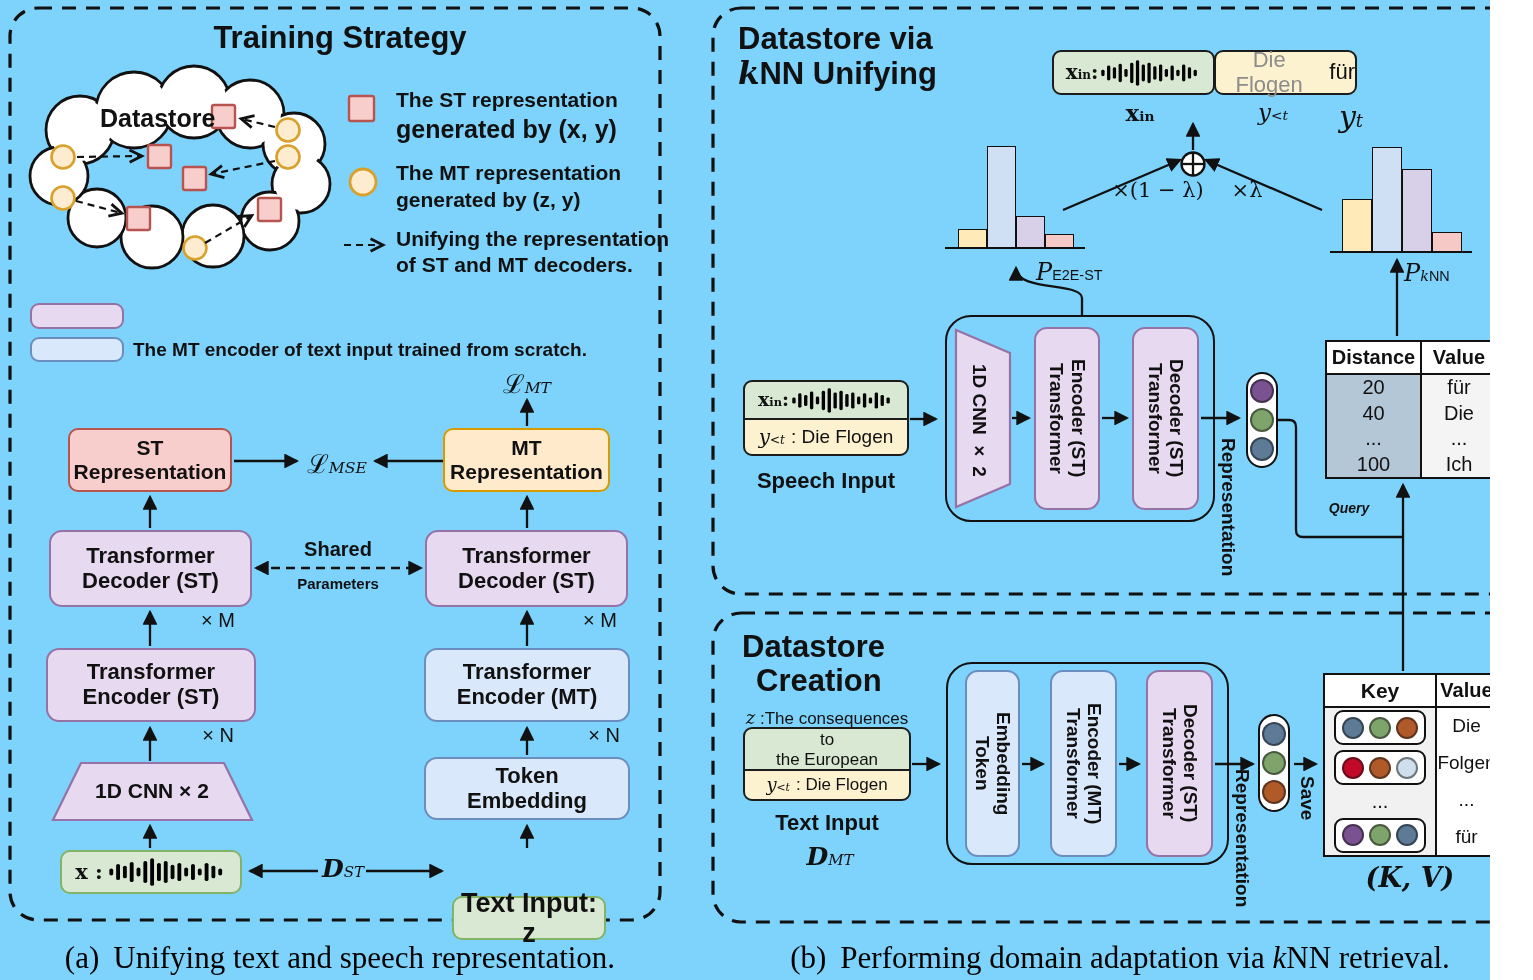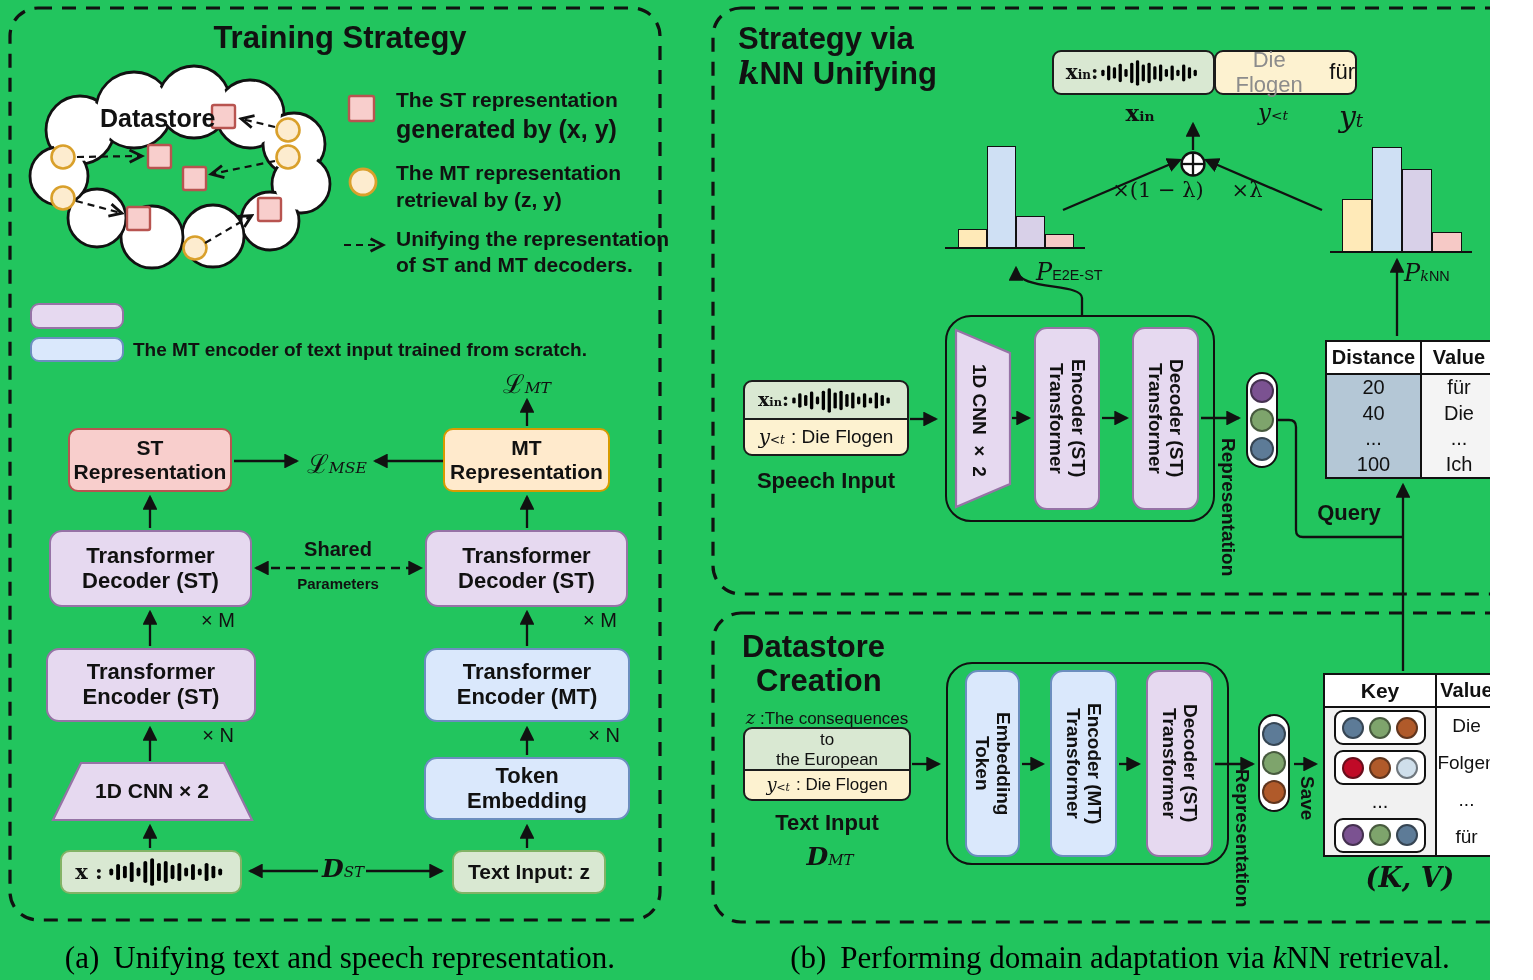--- a/index.html
+++ b/index.html
@@ -1,16 +1,16 @@
 <!DOCTYPE html>
 <html><head>
 <meta charset="utf-8">
 <style>
   html,body{margin:0;padding:0;background:#fff;}
-  .canvas{position:relative;width:1490px;height:980px;background:#22c55e;overflow:hidden;
+  .canvas{position:relative;width:1490px;height:980px;background:#7dd3fc;overflow:hidden;
           font-family:"Liberation Sans",sans-serif;color:#111;}
   .abs{position:absolute;box-sizing:border-box;}
   .overlay{position:absolute;left:0;top:0;z-index:1;}
   .lab{font-family:"Liberation Sans",sans-serif;font-weight:700;color:#111;}
   .ctr{text-align:center;}
   .m{font-family:"DejaVu Serif","Liberation Serif",serif;}
   .mi{font-style:italic;}
   .mb{font-weight:700;}
   .sb{font-size:0.6em;}
   .gray{color:#595959;}
@@ -188,21 +188,21 @@
     <line x1="1294" y1="764" x2="1316" y2="764"></line>
   </g>
 </svg>
 
 <div class="abs lab ctr z3" style="left:170px;top:20px;width:340px;font-size:31px;">Training Strategy</div>
 <div class="abs lab z3" style="left:100px;top:104px;font-size:25px;">Datastore</div>
 
 <div class="abs lab z3" style="left:396px;top:88px;font-size:21px;">The ST representation</div>
 <div class="abs lab z3" style="left:396px;top:115px;font-size:25px;">generated by (x, y)</div>
 <div class="abs lab z3" style="left:396px;top:161px;font-size:21px;">The MT representation</div>
-<div class="abs lab z3" style="left:396px;top:188px;font-size:21px;">retrieval by (z, y)</div>
+<div class="abs lab z3" style="left:396px;top:188px;font-size:21px;">generated by (z, y)</div>
 <div class="abs lab z3" style="left:396px;top:227px;font-size:21px;">Unifying the representation</div>
 <div class="abs lab z3" style="left:396px;top:253px;font-size:21px;">of ST and MT decoders.</div>
 
 <div class="abs purple z3" style="left:30px;top:303px;width:94px;height:26px;border-radius:9px;"></div>
 <div class="abs blue z3" style="left:30px;top:337px;width:94px;height:25px;border-radius:9px;"></div>
 <div class="abs lab z3" style="left:133px;top:339px;font-size:19px;white-space:nowrap;">The MT encoder of text input trained from scratch.</div>
 
 <div class="abs box redbox lab" style="left:68px;top:428px;width:164px;height:64px;font-size:21px;">
       <div><span>ST</span><br><span>Representation</span></div>
     </div>
@@ -238,27 +238,27 @@
 <div class="abs box blue rrect lab" style="left:424px;top:757px;width:206px;height:63px;font-size:22px;">
       <div><span>Token</span><br><span>Embedding</span></div>
     </div>
 
 <div class="abs box greenA" style="left:60px;top:850px;width:182px;height:44px;gap:6px;">
   <span class="m mb" style="font-size:21px;">x :</span>
   <svg width="118" height="28" viewBox="0 0 104 30" preserveAspectRatio="none">
         <use href="#wave"></use>
       </svg>
 </div>
-<div class="abs box greenA lab" style="left:452px;top:850px;width:154px;height:44px;font-size:21px;text-align:center;">Text Input: z</div>
+<div class="abs box greenA lab" style="left:452px;top:896px;width:154px;height:44px;font-size:27px;text-align:center;">Text Input: z</div>
 <div class="abs m ctr z3" style="left:312px;top:854px;width:62px;font-size:25px;"><span class="mi mb">D</span><span class="sb mi">ST</span></div>
 
 <div class="abs cap" style="left:30px;top:940px;width:620px;"><span class="pfx">(a)</span><span>Unifying text and speech representation.</span></div>
 
 <div class="abs lab z3" style="left:738px;top:22px;font-size:31px;line-height:1.1;">
-  <span>Strategy via</span><br>
+  <span>Datastore via</span><br>
   <span class="m mi">k</span><span>NN Unifying</span>
 </div>
 
 <div class="abs box greenB" style="left:1052px;top:50px;width:163px;height:45px;gap:3px;border-radius:9px;">
   <span class="m mb" style="font-size:20px;"><span>x</span><span class="sb">in</span><span>:</span></span>
   <svg width="100" height="26" viewBox="0 0 104 30" preserveAspectRatio="none">
         <use href="#wave"></use>
       </svg>
 </div>
 <div class="abs box yellowB" style="left:1214px;top:50px;width:143px;height:45px;border-radius:9px;font-size:22px;font-family:'Liberation Sans',sans-serif;gap:7px;">
@@ -320,21 +320,21 @@
     </div>
 
 <div class="abs vpill" style="left:1246px;top:372px;width:32px;height:96px;">
   <span class="dot" style="background: rgb(123, 82, 145);"></span>
   <span class="dot" style="background: rgb(126, 164, 108);"></span>
   <span class="dot" style="background: rgb(93, 123, 151);"></span>
 </div>
 <div class="abs vwrap z3" style="left:1213px;top:432px;width:30px;height:150px;">
       <div class="vtxt lab" style="font-size:19px;">Representation</div>
     </div>
-<div class="abs lab ctr z3" style="left:1314px;top:500px;width:70px;font-size:22px;">Query</div>
+<div class="abs lab ctr z3" style="left:1314px;top:500px;width:70px;font-size:14px;font-style:italic;">Query</div>
 
 <div class="tbl" style="left:1325px;top:340px;grid-template-columns:95px 74px;grid-template-rows:33px 102px;">
   <div class="th rdiv" style="font-size:20px;">Distance</div>
   <div class="th" style="font-size:20px;">Value</div>
   <div class="col rdiv" style="background:#b4c7d6;font-size:20px;">
     <span>20</span>
     <span>40</span>
     <span>...</span>
     <span>100</span>
   </div>

